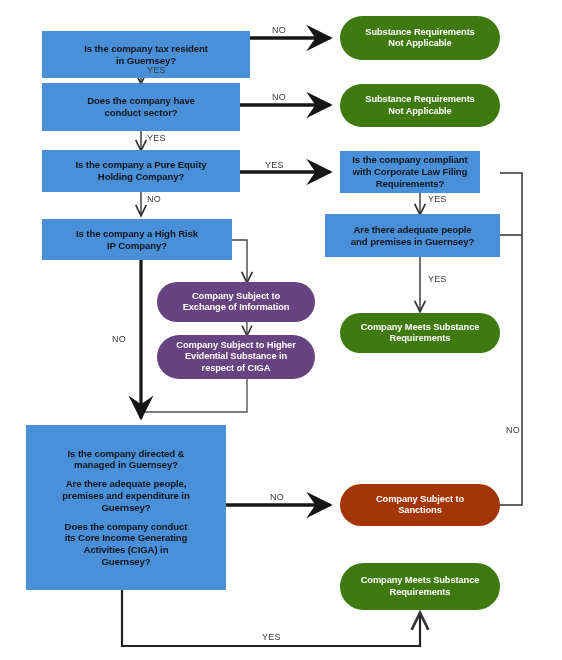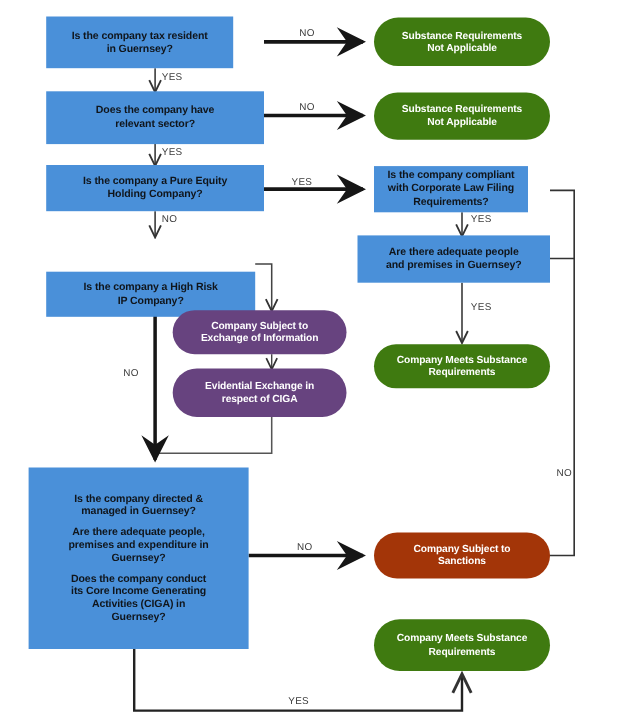--- a/index.html
+++ b/index.html
@@ -124,38 +124,38 @@
 
     <path d="M247,379 L247,412 L141,412" fill="none" stroke="#555555" stroke-width="1.4"></path>
 
     <path d="M141,260 L141,418" fill="none" stroke="#161616" stroke-width="3.2" marker-end="url(#arrowThick)"></path>
 
     <path d="M226,505 L330,505" fill="none" stroke="#161616" stroke-width="3.4" marker-end="url(#arrowThick)"></path>
 
     <path d="M122,590 L122,646 L420,646 L420,614" fill="none" stroke="#222222" stroke-width="2.2" marker-end="url(#arrowThinDown)"></path>
   </svg>
 
-  <div class="node decision" style="left:42px; top:15px; width:170px; height:47px;">
+  <div class="node decision" style="left:42px; top:31px; width:208px; height:47px;">
     <div class="lines">
       <span class="ln">Is the company tax resident</span>
       <span class="ln">in Guernsey?</span>
     </div>
   </div>
 
   <div class="node terminal-green" style="left:340px; top:16px; width:160px; height:44px;">
     <div class="lines">
       <span class="ln">Substance Requirements</span>
       <span class="ln">Not Applicable</span>
     </div>
   </div>
 
   <div class="node decision" style="left:42px; top:83px; width:198px; height:48px;text-align:center;">
     <div class="lines">
       <span class="ln">Does the company have</span>
-      <span class="ln">relevant sector?</span>
+      <span class="ln">conduct sector?</span>
     </div>
   </div>
 
   <div class="node terminal-green" style="left:340px; top:84px; width:160px; height:43px;">
     <div class="lines">
       <span class="ln">Substance Requirements</span>
       <span class="ln">Not Applicable</span>
     </div>
   </div>
 
@@ -167,21 +167,21 @@
   </div>
 
   <div class="node decision" style="left:340px; top:151px; width:140px; height:42px;">
     <div class="lines">
       <span class="ln">Is the company compliant</span>
       <span class="ln">with Corporate Law Filing</span>
       <span class="ln">Requirements?</span>
     </div>
   </div>
 
-  <div class="node decision" style="left:42px; top:219px; width:190px; height:41px;margin-top:28px;">
+  <div class="node decision" style="left:42px; top:219px; width:190px; height:41px;">
     <div class="lines">
       <span class="ln">Is the company a High Risk</span>
       <span class="ln">IP Company?</span>
     </div>
   </div>
 
   <div class="node decision" style="left:325px; top:214px; width:175px; height:43px;">
     <div class="lines">
       <span class="ln">Are there adequate people</span>
       <span class="ln">and premises in Guernsey?</span>
@@ -190,21 +190,22 @@
 
   <div class="node terminal-purple" style="left:157px; top:282px; width:158px; height:40px;">
     <div class="lines">
       <span class="ln">Company Subject to</span>
       <span class="ln">Exchange of Information</span>
     </div>
   </div>
 
   <div class="node terminal-purple" style="left:157px; top:335px; width:158px; height:44px;">
     <div class="lines">
-      <span class="ln">Evidential Exchange in</span>
+      <span class="ln">Company Subject to Higher</span>
+      <span class="ln">Evidential Substance in</span>
       <span class="ln">respect of CIGA</span>
     </div>
   </div>
 
   <div class="node terminal-green" style="left:340px; top:313px; width:160px; height:40px;">
     <div class="lines">
       <span class="ln">Company Meets Substance</span>
       <span class="ln">Requirements</span>
     </div>
   </div>

